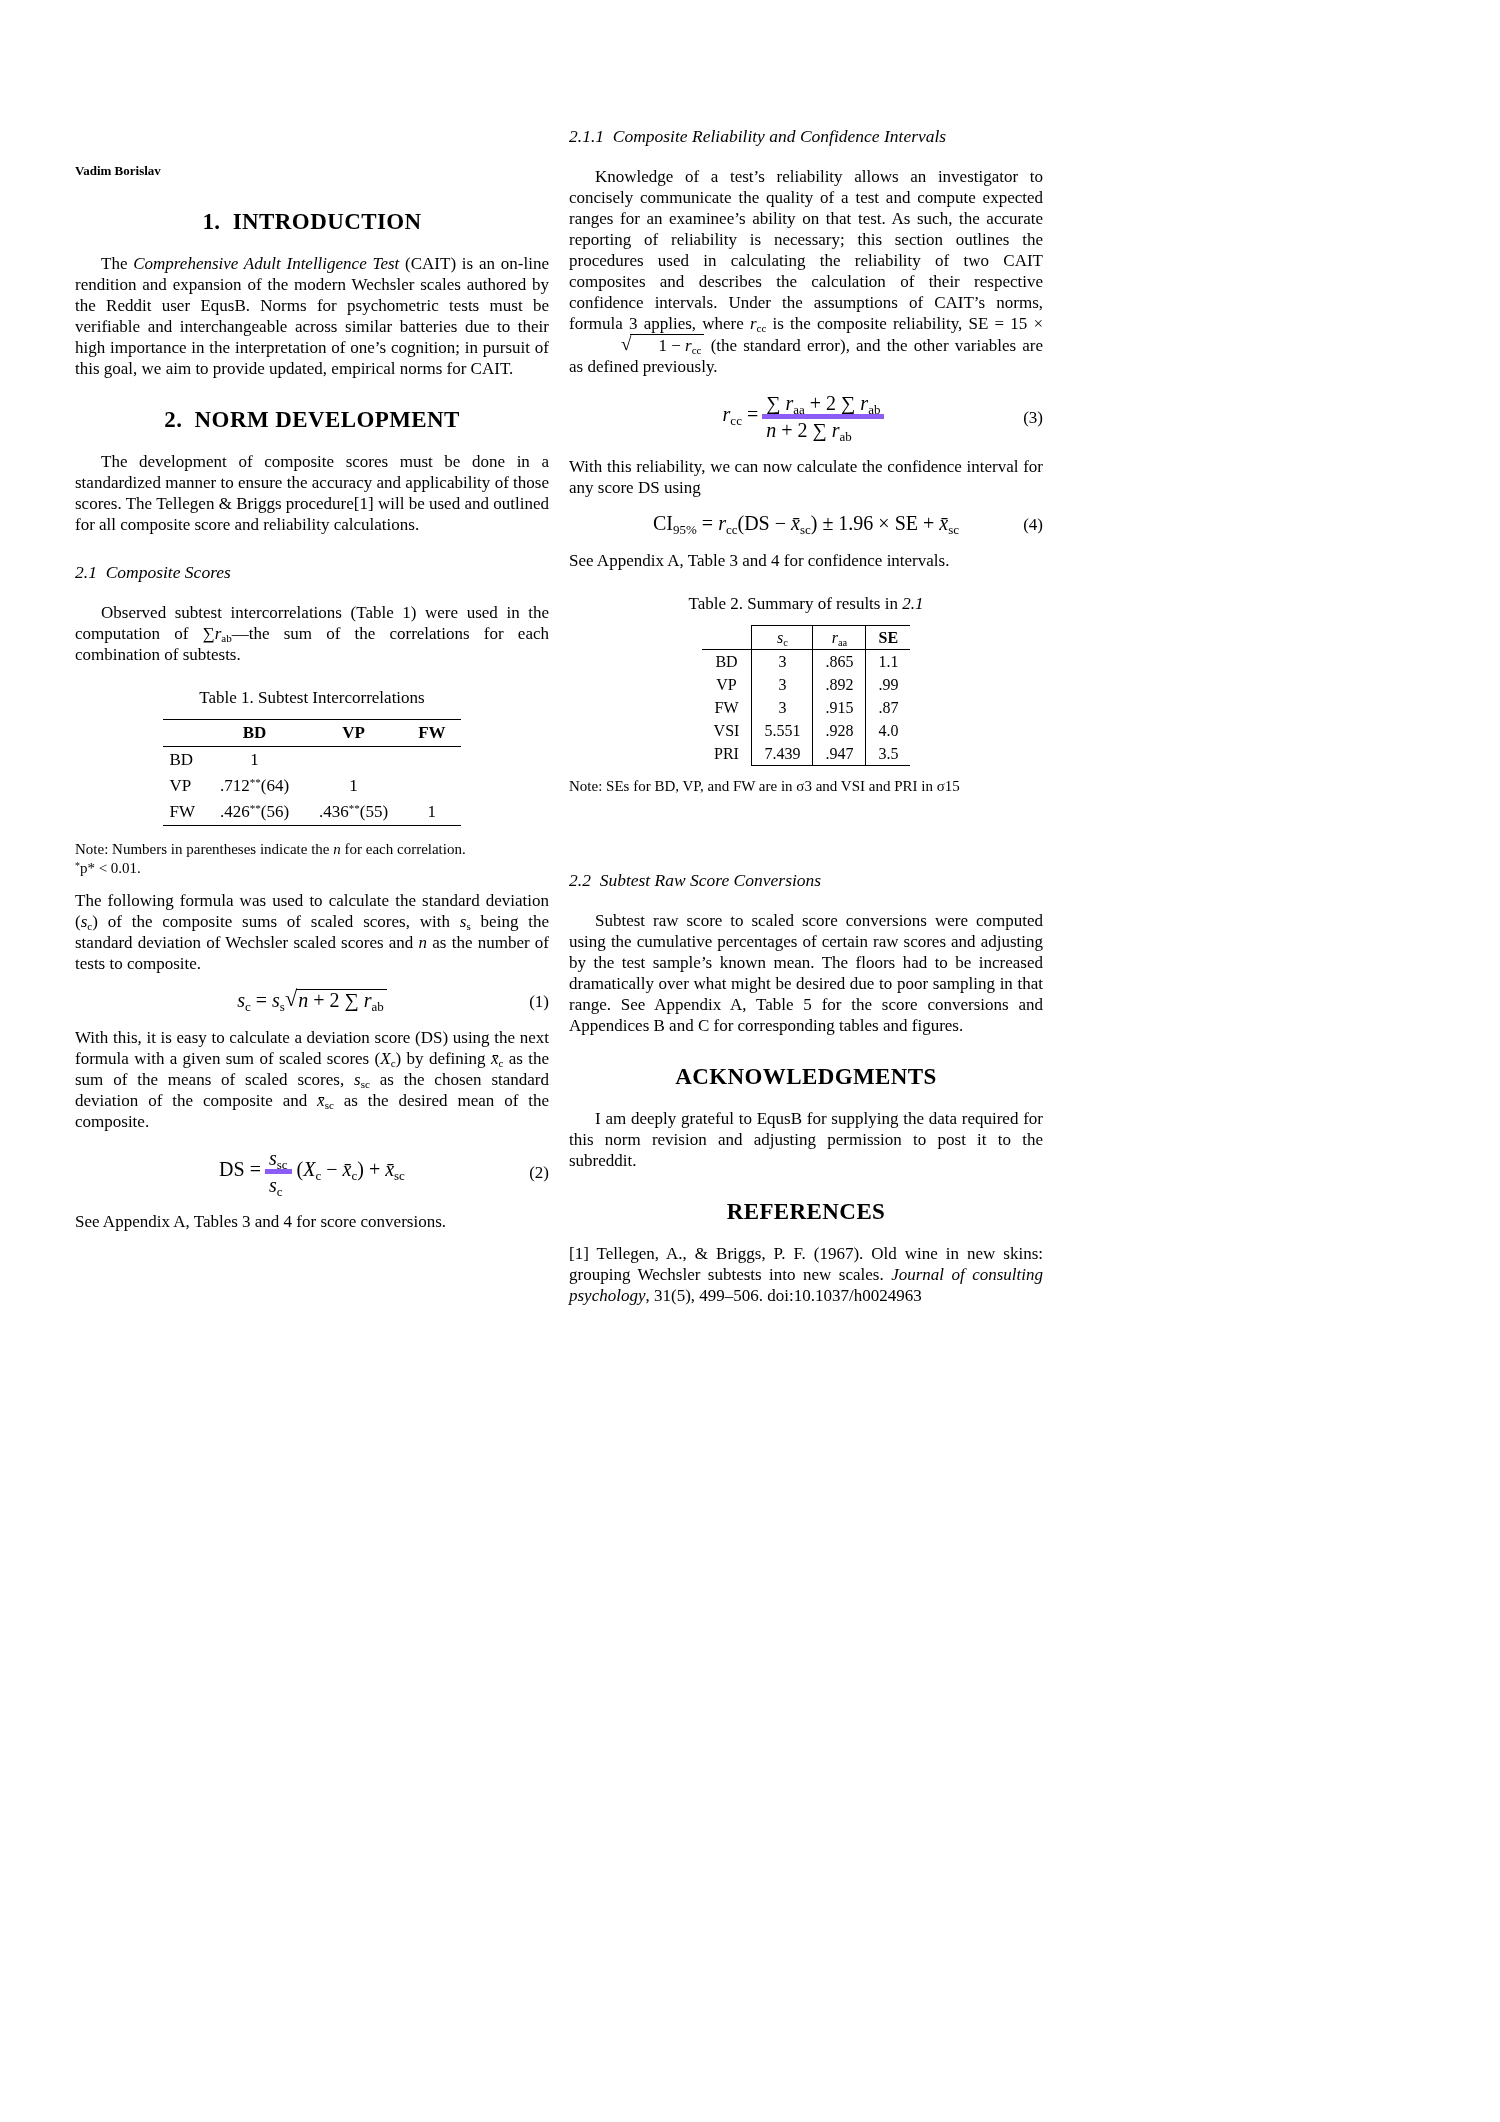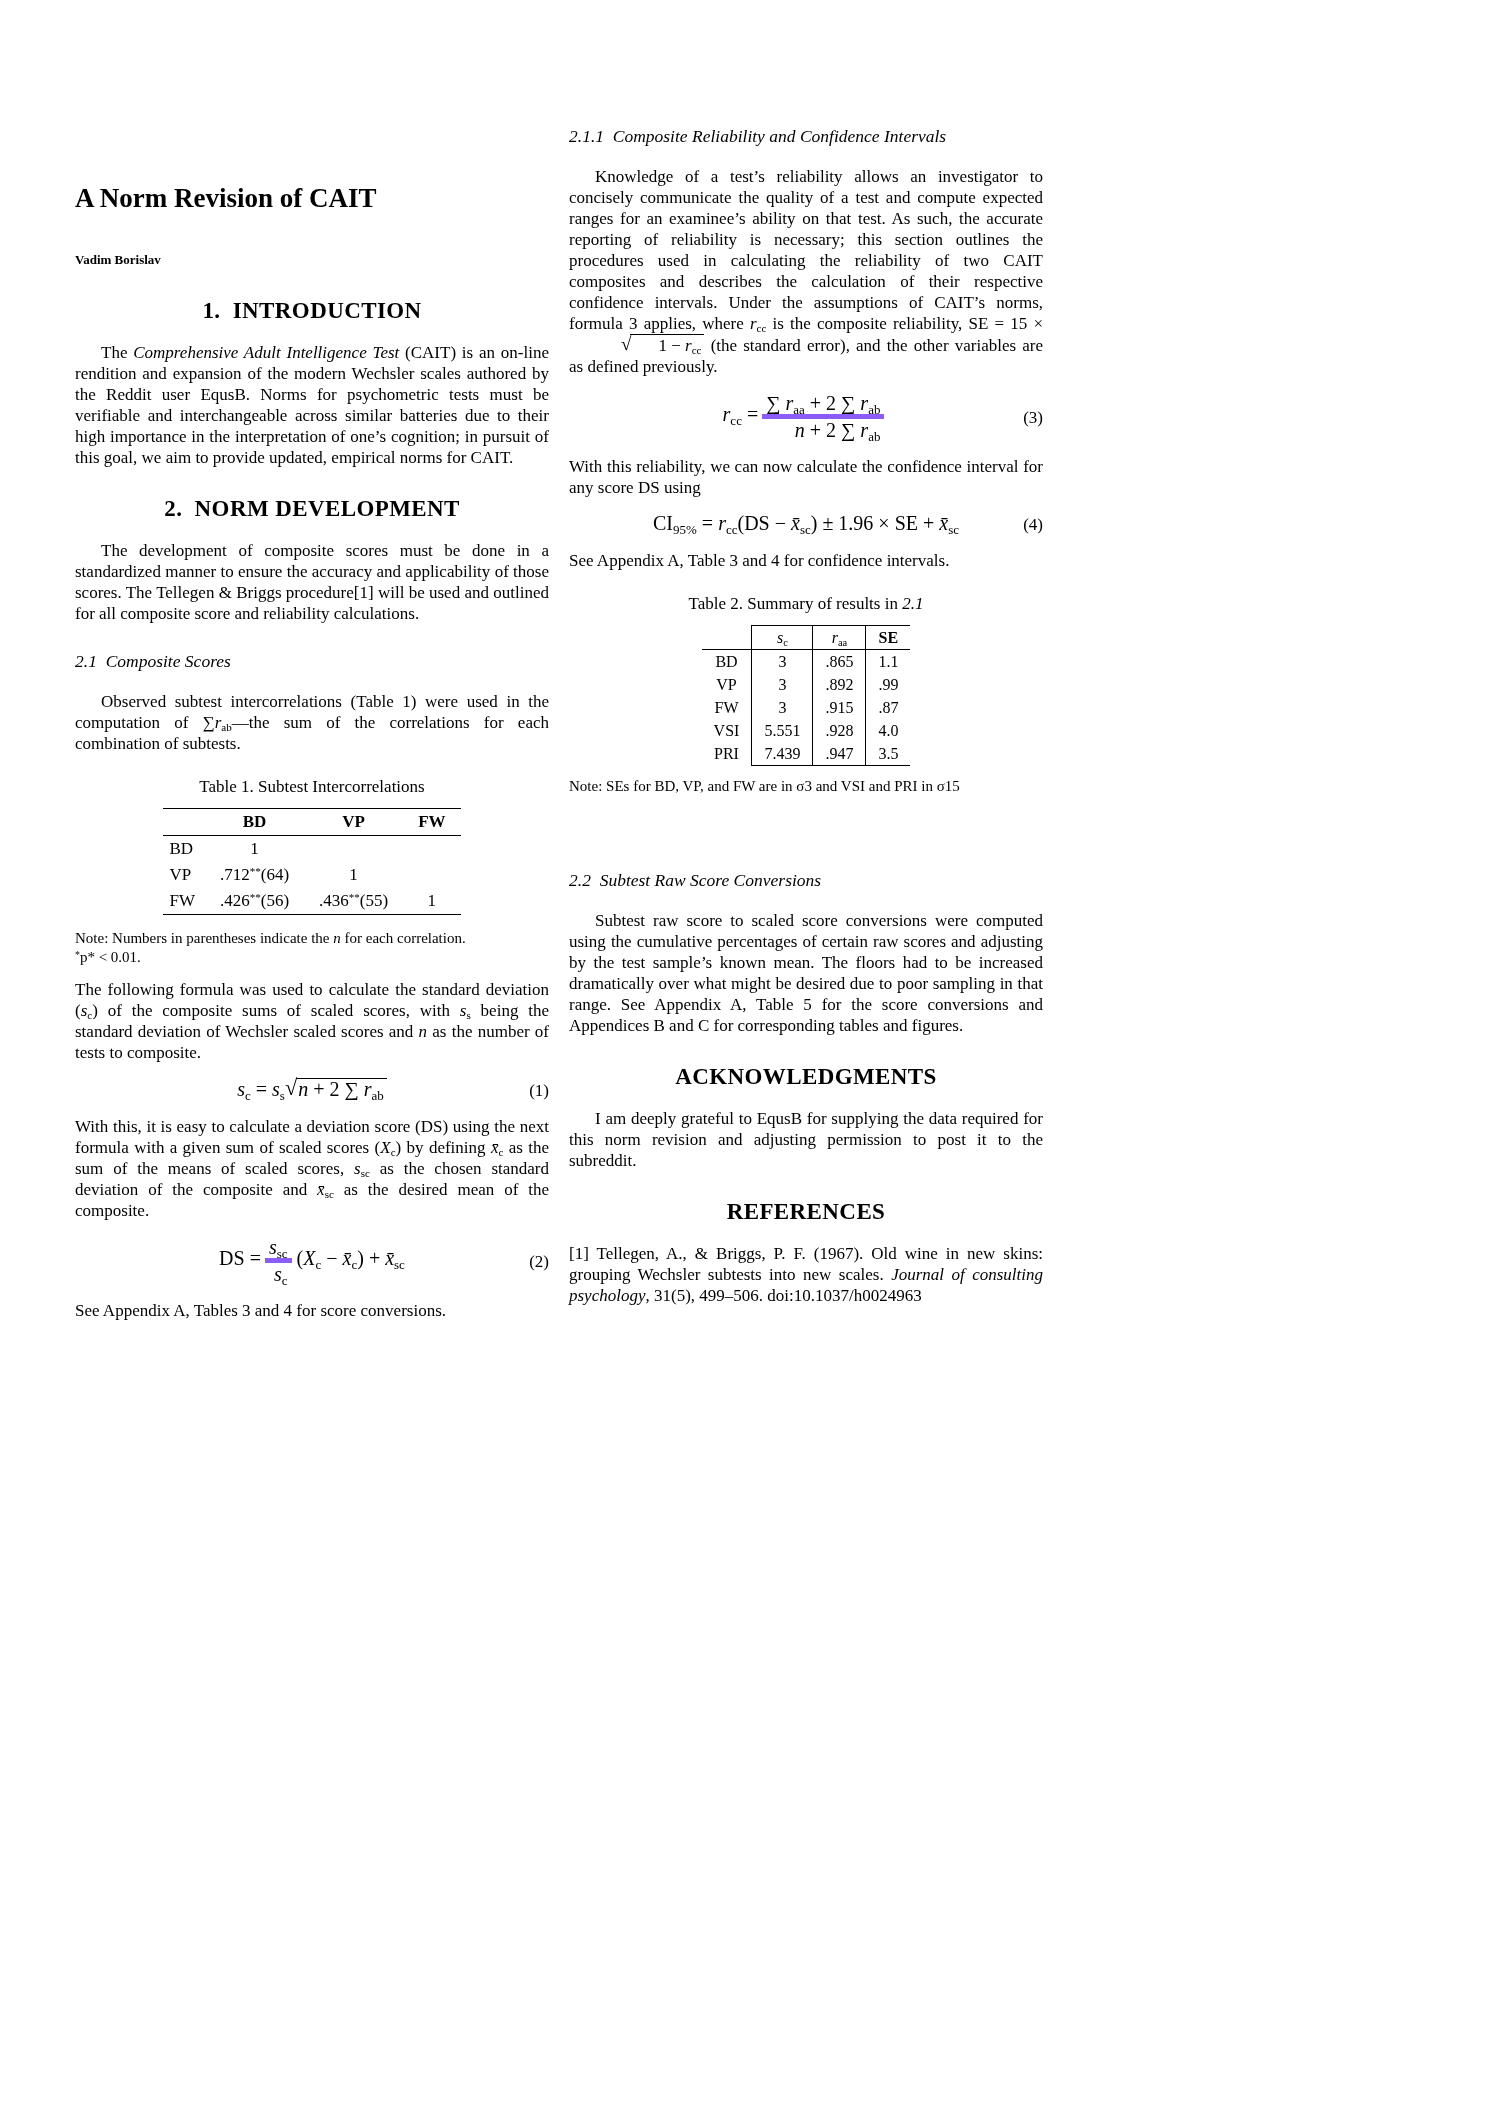--- a/index.html
+++ b/index.html
@@ -22,21 +22,21 @@
   .mt-xl { margin-top:74px; }
 
   
   p.body { text-align:justify; }
   p.ind { text-indent:26px; }
 
   
   .equation { position:relative; text-align:center; margin:15px 0 15px; }
   .eq-body { display:inline-block; font-size:20px; }
   .eq-num { position:absolute; right:0; top:50%; transform:translateY(-50%); }
-  .frac { display:inline-block; vertical-align:middle; text-align:right; margin:0 5px 0 4px; }
+  .frac { display:inline-block; vertical-align:middle; text-align:left; margin:0 5px 0 4px; }
   .frac .num, .frac .den { display:block; padding:0 4px; line-height:22px; }
   .frac .den { border-top:5px solid #8b5cf6; }
 
   
   .sqrt { display:inline-block; white-space:nowrap; }
   .rsym { display:inline-block; font-size:1.12em; transform:translateY(-1px); margin-right:-1px; }
   .rbar { display:inline-block; border-top:1px solid #000; padding:0 3px 0 2px; }
 
   sub { font-size:0.65em; position:relative; top:0.28em; vertical-align:baseline; line-height:0; }
   sup { font-size:0.65em; position:relative; top:-0.45em; vertical-align:baseline; line-height:0; }
@@ -65,21 +65,20 @@
 
   .ref-item { text-align:justify; margin-top:11px; }
 </style>
 </head>
 <body>
 
 <div class="page">
   <div class="content">
 
     <div class="col">
-      <h1 class="paper-title">A Norm Revision of CAIT</h1>
       <div class="author">Vadim Borislav</div>
 
       <h2 class="sec-heading">1.&nbsp;&nbsp;INTRODUCTION</h2>
       <p class="body ind">The <i>Comprehensive Adult Intelligence Test</i> (CAIT) is an on-line rendition and expansion of the modern Wechsler scales authored by the Reddit user EqusB. Norms for psychometric tests must be verifiable and interchangeable across similar batteries due to their high importance in the interpretation of one’s cognition; in pursuit of this goal, we aim to provide updated, empirical norms for CAIT.</p>
 
       <h2 class="sec-heading">2.&nbsp;&nbsp;NORM DEVELOPMENT</h2>
       <p class="body ind">The development of composite scores must be done in a standardized manner to ensure the accuracy and applicability of those scores. The Tellegen &amp; Briggs procedure[1] will be used and outlined for all composite score and reliability calculations.</p>
 
       <h3 class="subsec-heading">2.1&nbsp;&nbsp;Composite Scores</h3>
       <p class="body ind">Observed subtest intercorrelations (Table 1) were used in the computation of ∑<i>r</i><sub>ab</sub>—the sum of the correlations for each combination of subtests.</p>

